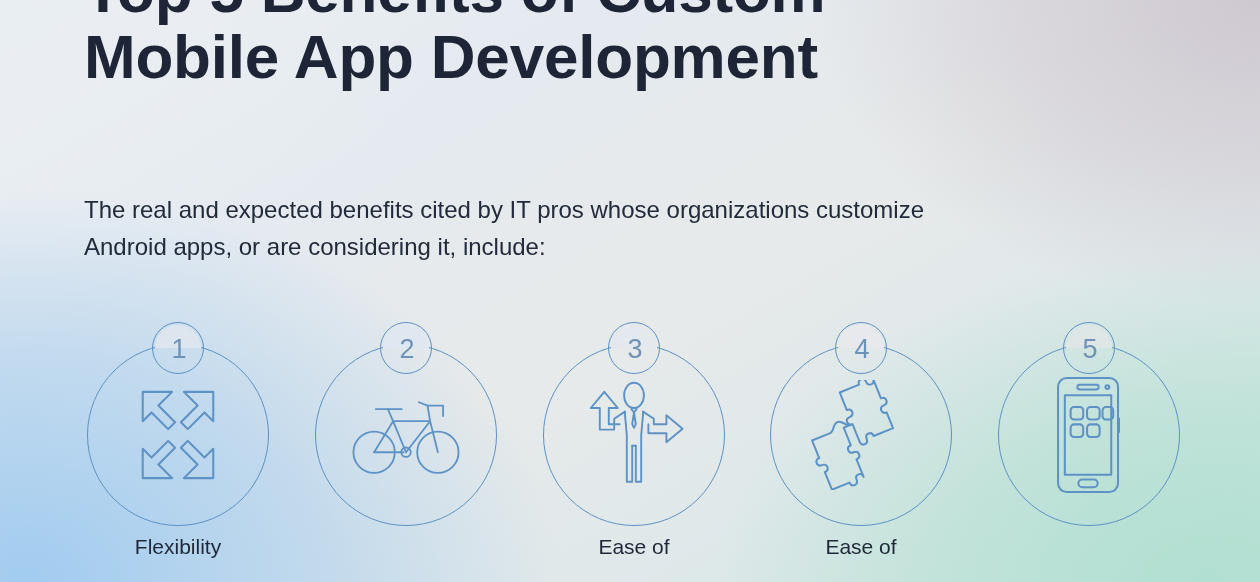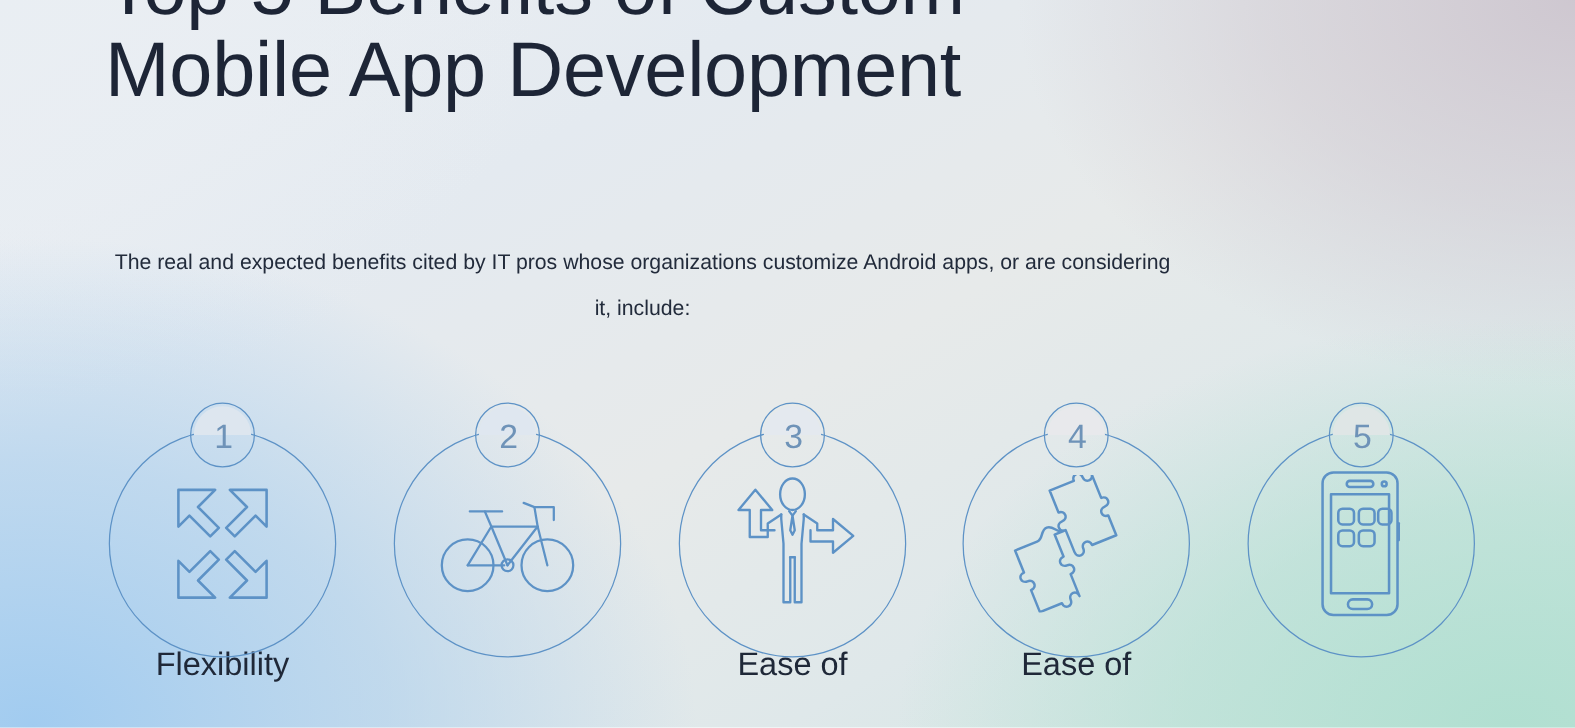--- a/index.html
+++ b/index.html
@@ -30,37 +30,36 @@
   
   .title-block {
     position: absolute;
     left: 84px;
     top: -42px;
     width: 1050px;
   }
   .title-line {
     font-size: 62px;
     line-height: 66px;
-    font-weight: 400;
+    font-weight: 700;
     letter-spacing: -0.2px;
     color: #1d2536;
     white-space: nowrap;
   }
 
   
   .subtitle {
     position: absolute;
     left: 84px;
     top: 191px;
     width: 860px;
-    font-size: 17px;
+    font-size: 24px;
     line-height: 37px;
     font-weight: 400;
     color: #222b3b;
-    text-align: center;
   }
 
   
   .benefits {
     position: absolute;
     left: 0;
     top: 322px;
     width: 1260px;
     height: 260px;
   }
@@ -129,22 +128,22 @@
     height: 182px;
     display: flex;
     align-items: center;
     justify-content: center;
     z-index: 1;
   }
   .icon-holder svg {
     display: block;
   }
   .benefit-label {
-    margin-top: 4px;
-    font-size: 26px;
+    margin-top: 20px;
+    font-size: 21px;
     line-height: 30px;
     font-weight: 400;
     color: #1f2838;
   }
 </style>
 </head>
 <body>
 
 <div id="infographic">
 

